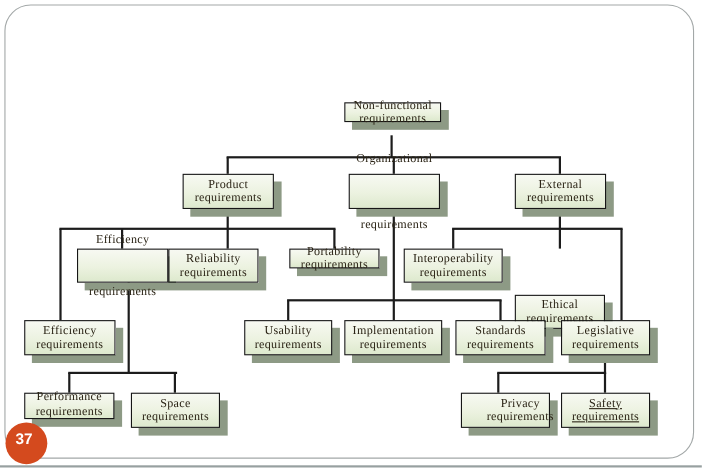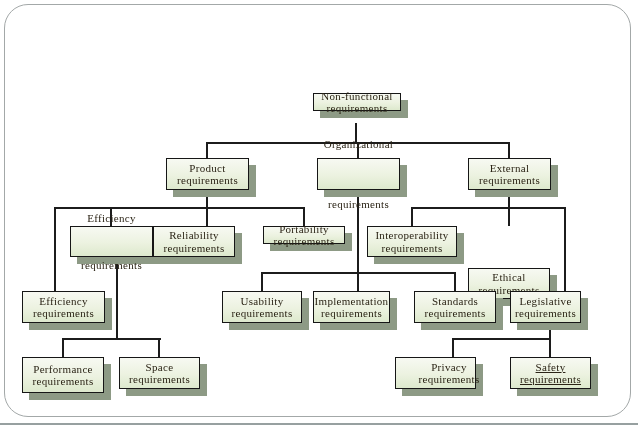--- a/index.html
+++ b/index.html
@@ -126,42 +126,45 @@
         <span>requirements</span>
       </div>
       <div class="node" style="left: 22px; top: 291px; width: 83px; height: 32px;">
         <span>Efficiency</span>
         <span>requirements</span>
       </div>
       <div class="node" style="left: 222px; top: 291px; width: 80px; height: 32px;">
         <span>Usability</span>
         <span>requirements</span>
       </div>
-      <div class="node" style="left: 313px; top: 291px; width: 77px; height: 32px;">
+      <div class="node" style="left: 313px; top: 291px; width: 89px; height: 32px;">
         <span>Implementation</span>
         <span>requirements</span>
       </div>
       <div class="node" style="left: 414px; top: 291px; width: 82px; height: 32px;">
         <span>Standards</span>
         <span>requirements</span>
       </div>
-      <div class="node" style="left: 510px; top: 291px; width: 71px; height: 32px; text-align: center;">
+      <div class="node" style="left: 510px; top: 291px; width: 81px; height: 32px; text-align: center;">
         <span>Legislative</span>
         <span>requirements</span>
       </div>
-      <div class="node" style="left: 22px; top: 357px; width: 82px; height: 36px;">
+      <div class="node" style="left: 22px; top: 357px; width: 82px; height: 24px; justify-content: flex-end;">
         <span>Performance</span>
         <span>requirements</span>
       </div>
       <div class="node" style="left: 119px; top: 357px; width: 81px; height: 32px; text-align: right;">
         <span>Space</span>
         <span>requirements</span>
       </div>
-      <div class="node" style="left: 395px; top: 357px; width: 81px; height: 32px; padding-left: 27px;">
+      <div class="node" style="left: 419px; top: 357px; width: 81px; height: 32px; padding-left: 27px;">
         <span>Privacy</span>
         <span>requirements</span>
       </div>
       <div class="node" style="left: 510px; top: 357px; width: 81px; height: 32px; text-decoration: underline;">
         <span>Safety</span>
         <span>requirements</span>
       </div>
     </div>
+  <div class="badge">
+    <span>37</span>
+  </div>
 </div>
 
 </body></html>

